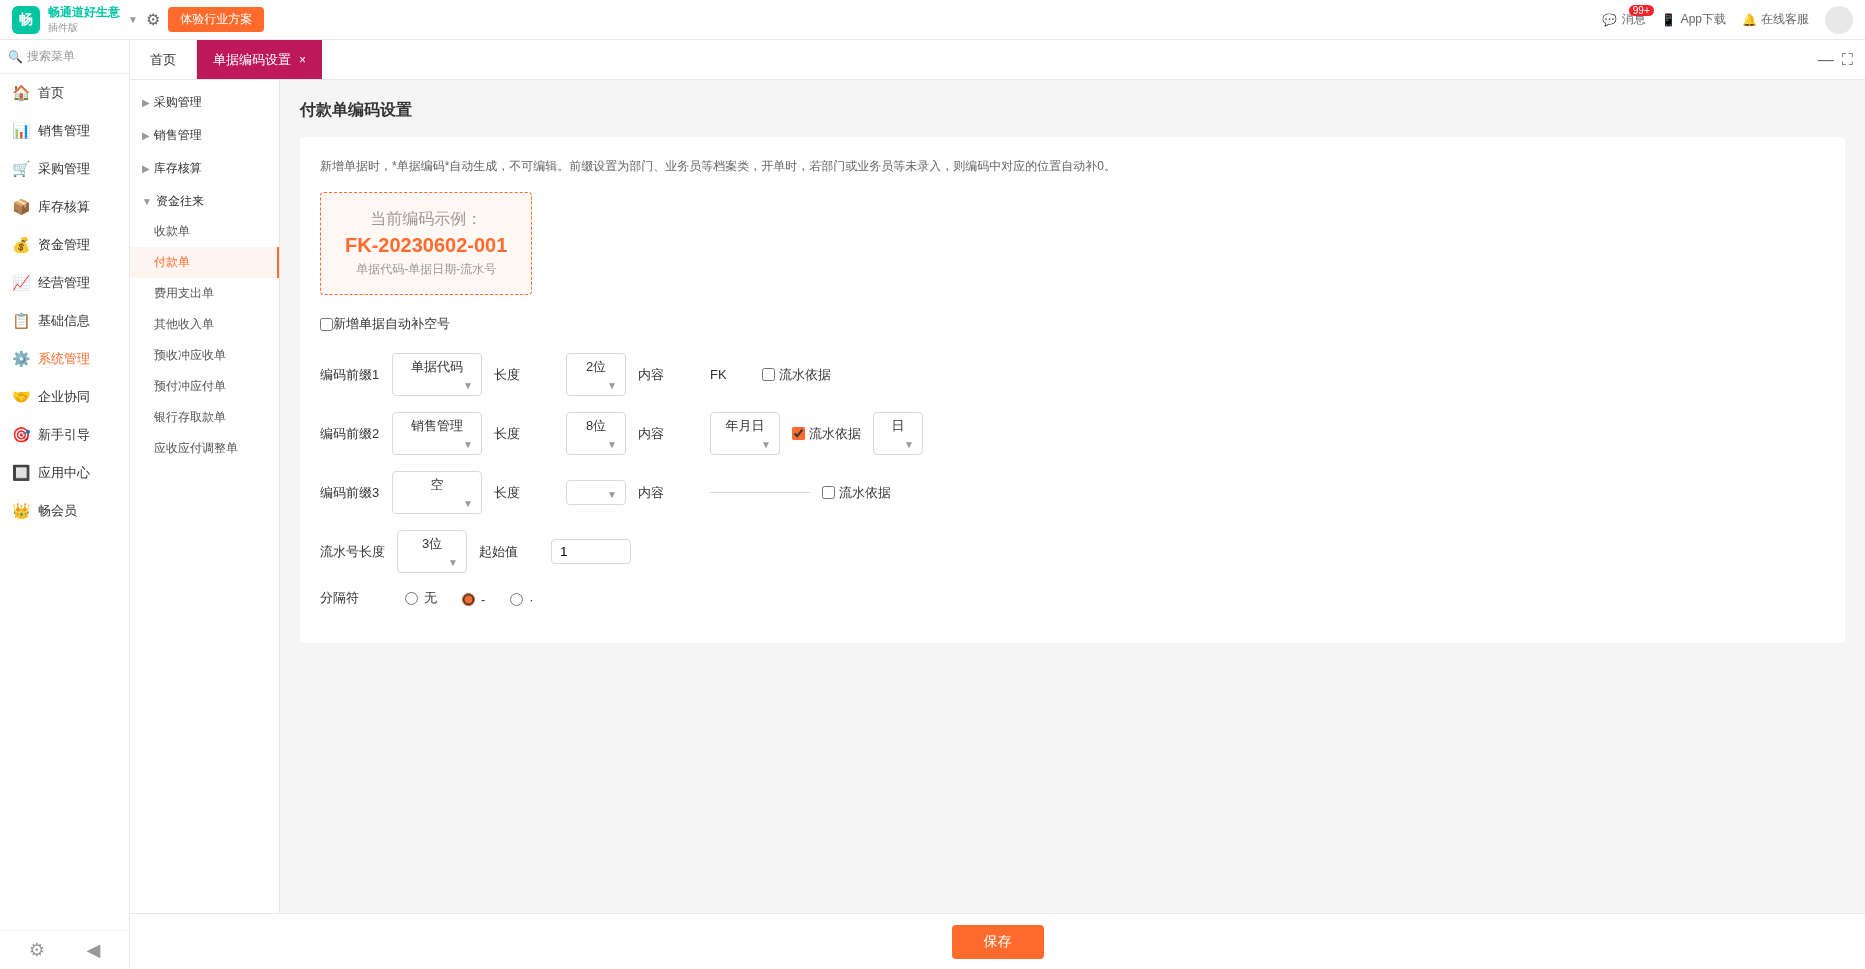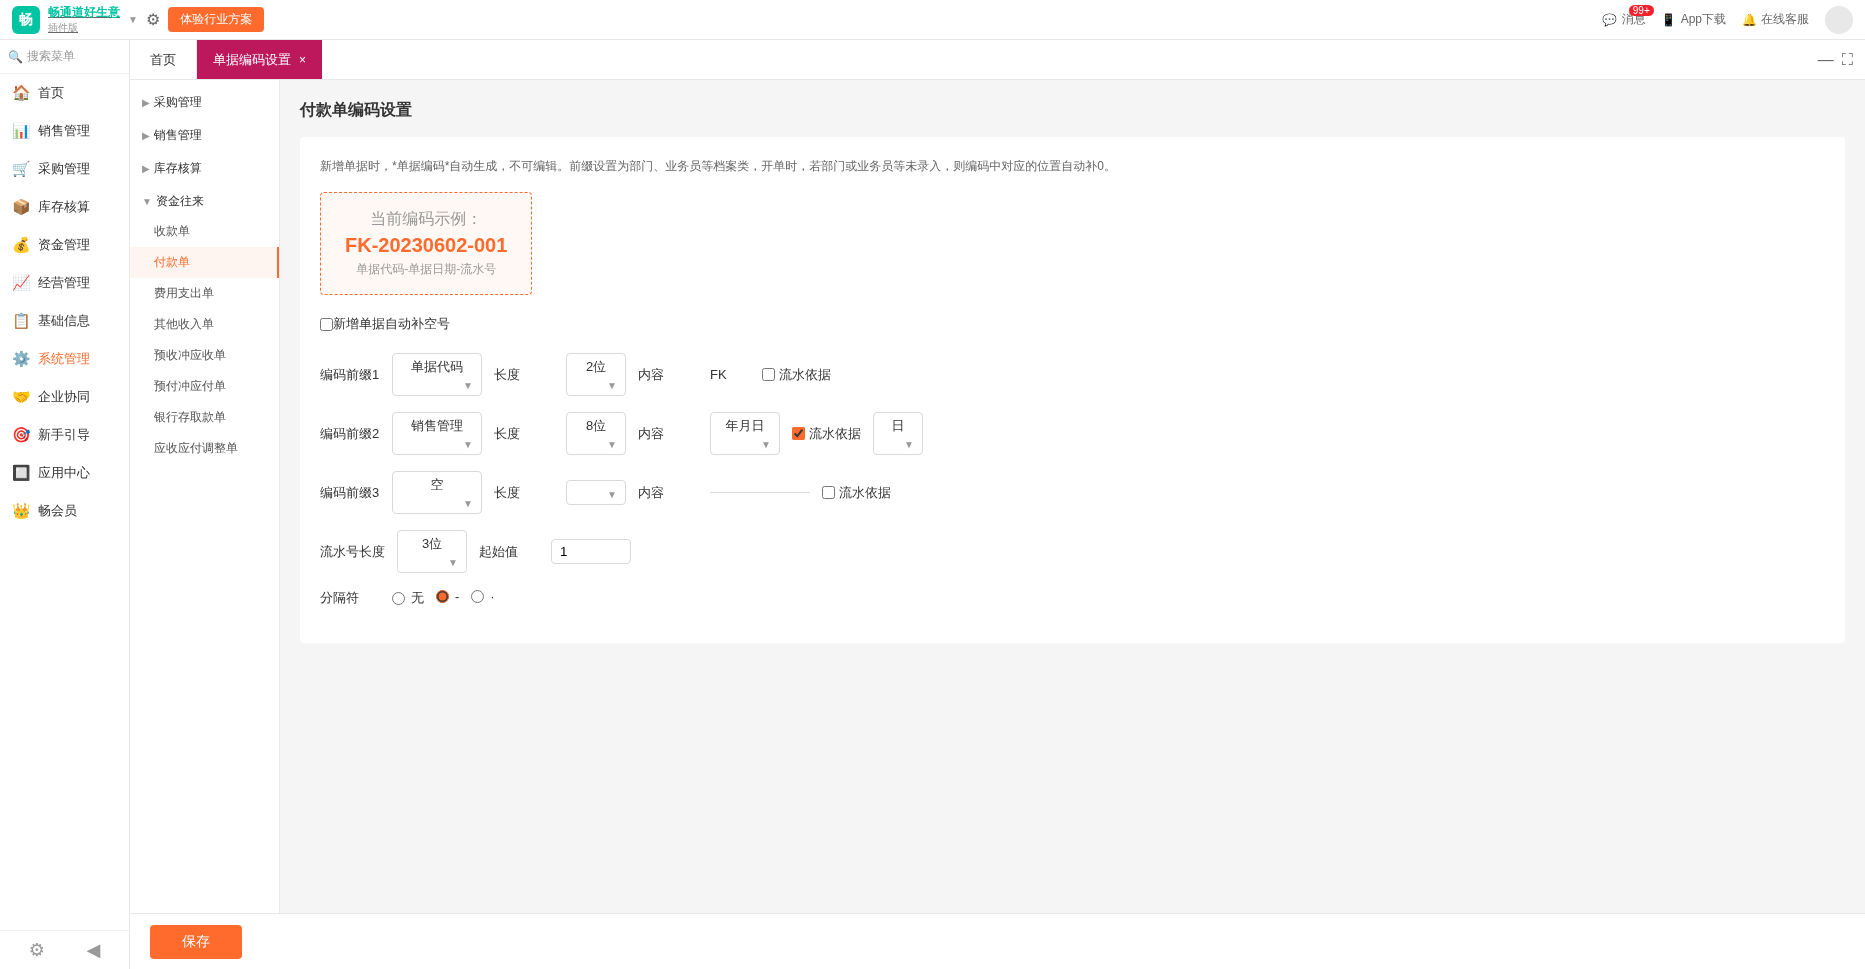--- a/index.html
+++ b/index.html
@@ -1,21 +1,21 @@
 <!DOCTYPE html>
 <html><head>
   <meta charset="utf-8">
   <style>
     * { box-sizing: border-box; margin: 0; padding: 0; }
     body { font-family: 'PingFang SC', 'Microsoft YaHei', sans-serif; font-size: 13px; color: #333; background: #f5f5f5; display: flex; flex-direction: column; height: 969px; overflow: hidden; }
 
     
     .topbar { height: 40px; background: #fff; display: flex; align-items: center; padding: 0 12px; border-bottom: 1px solid #e8e8e8; justify-content: space-between; flex-shrink: 0; }
     .topbar-left { display: flex; align-items: center; gap: 8px; }
-    .topbar-brand { display: flex; align-items: center; gap: 6px; color: #666; font-size: 12px; text-decoration: underline; }
+    .topbar-brand { display: flex; align-items: center; gap: 6px; color: #666; font-size: 12px; }
     .brand-logo { width: 28px; height: 28px; background: #00c5a3; border-radius: 6px; display: flex; align-items: center; justify-content: center; color: white; font-size: 14px; font-weight: bold; }
     .topbar-right { display: flex; align-items: center; gap: 16px; font-size: 12px; color: #666; }
     .msg-btn { position: relative; display: flex; align-items: center; gap: 4px; cursor: pointer; }
     .badge { background: #f5222d; color: white; font-size: 10px; border-radius: 8px; padding: 0 4px; position: absolute; top: -6px; right: -8px; }
     .topbar-btn { background: #ff6b2d; color: white; border: none; border-radius: 4px; padding: 4px 12px; cursor: pointer; font-size: 12px; }
     .gear-btn { cursor: pointer; color: #666; font-size: 16px; }
     .dropdown-arrow { font-size: 10px; color: #999; cursor: pointer; }
     .user-avatar { width: 28px; height: 28px; background: #e8e8e8; border-radius: 50%; }
 
     
@@ -74,25 +74,25 @@
     .form-row { display: flex; align-items: center; gap: 12px; margin-bottom: 16px; font-size: 13px; }
     .form-label { color: #333; min-width: 60px; }
     .form-select { border: 1px solid #d9d9d9; border-radius: 4px; padding: 4px 8px; background: #fff; display: flex; align-items: center; gap: 4px; cursor: pointer; min-width: 80px; position: relative; flex-direction: column; }
     .form-select .select-arrow { font-size: 10px; color: #999; margin-left: auto; }
     .content-display { color: #333; min-width: 40px; }
     .checkbox-label { display: flex; align-items: center; gap: 4px; cursor: pointer; }
     .checkbox-label input[type="checkbox"] { accent-color: #ff6b2d; }
     .select-sm { min-width: 60px; }
 
     
-    .separator-row { display: flex; align-items: flex-start; gap: 12px; margin-bottom: 16px; font-size: 13px; }
+    .separator-row { display: flex; align-items: flex-end; gap: 25px; margin-bottom: 16px; font-size: 13px; }
     .sep-radio { display: flex; align-items: center; gap: 6px; cursor: pointer; }
 
     
-    .bottom-bar { height: 56px; background: #fff; border-top: 1px solid #e8e8e8; display: flex; align-items: center; justify-content: flex-start; padding: 0 20px; flex-shrink: 0; }
+    .bottom-bar { height: 56px; background: #fff; border-top: 1px solid #e8e8e8; display: flex; align-items: center; justify-content: center; padding: 0 20px; flex-shrink: 0; }
     .save-btn { background: #ff6b2d; color: white; border: none; border-radius: 4px; padding: 8px 32px; font-size: 14px; cursor: pointer; }
 
     .content-inner { display: flex; flex: 1; overflow: hidden; }
   </style>
 </head>
 <body>
 
 <div class="topbar">
   <div class="topbar-left">
     <div class="brand-logo">畅</div>

